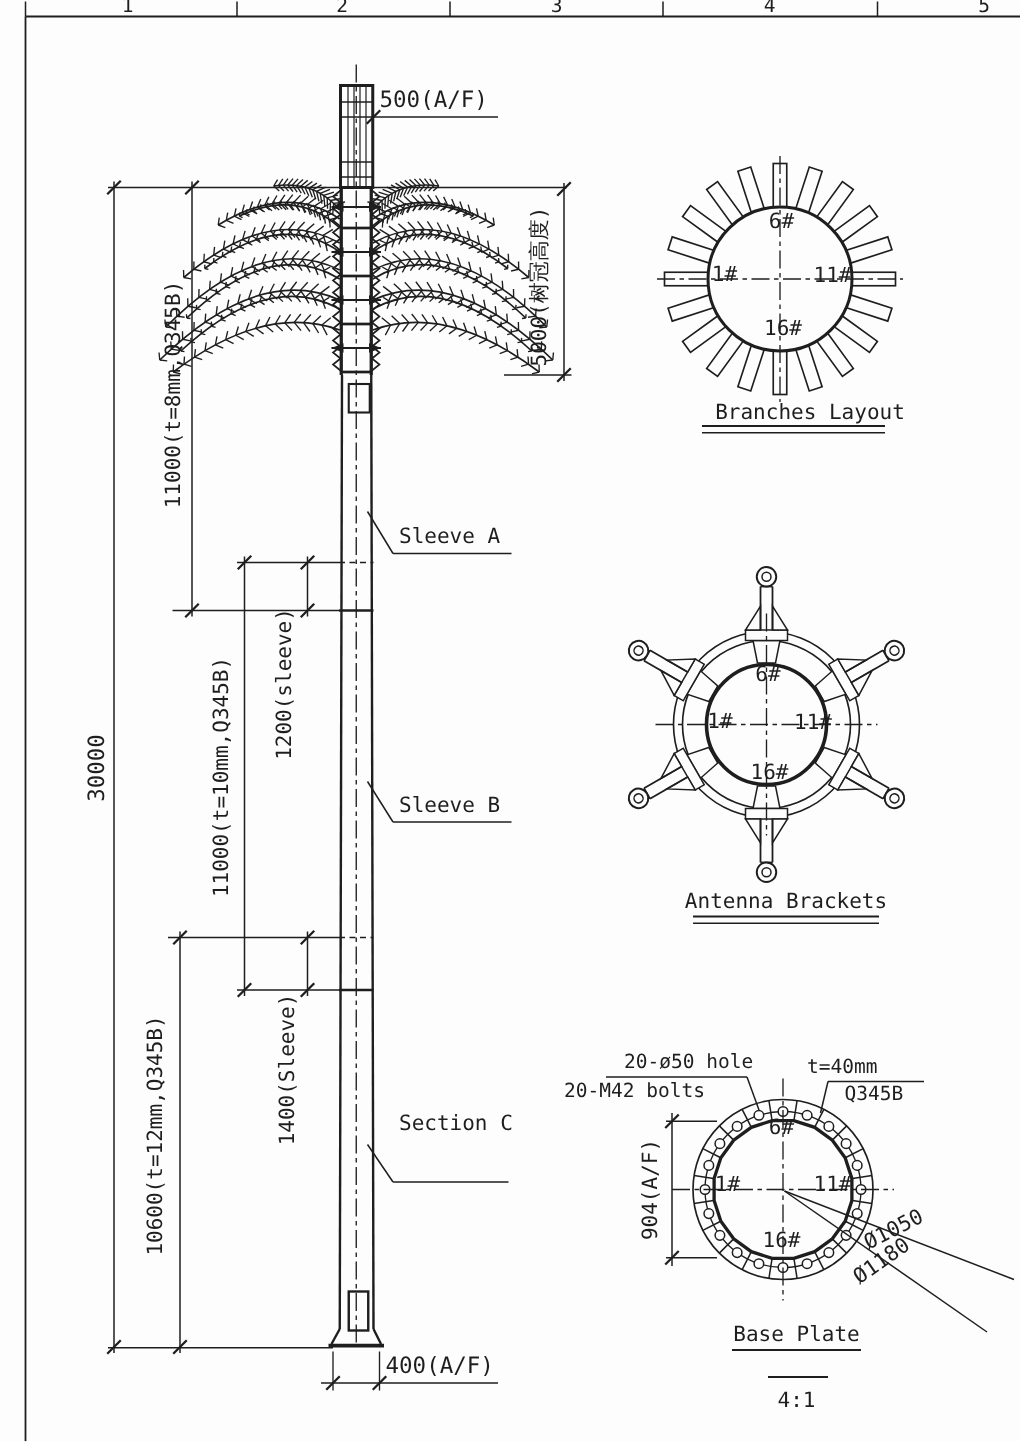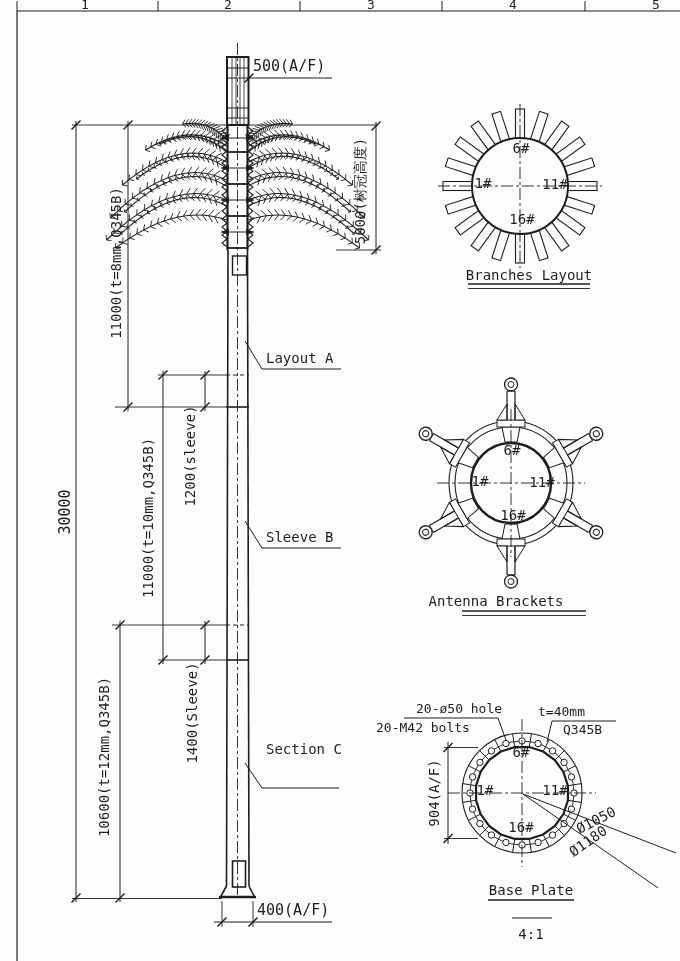--- a/index.html
+++ b/index.html
@@ -971,41 +971,41 @@
 
   <span class="lbl t13 cx" style="left:85px;top:-2px">1</span>
   <span class="lbl t13 cx" style="left:228px;top:-2px">2</span>
   <span class="lbl t13 cx" style="left:371px;top:-2px">3</span>
   <span class="lbl t13 cx" style="left:513px;top:-2px">4</span>
   <span class="lbl t13 cx" style="left:656px;top:-2px">5</span>
 
   <span class="lbl t15" style="left:253px;top:59px">500(A/F)</span>
   <span class="lbl t14 vert" style="left:360px;top:191px">5000(树冠高度)</span>
   <span class="lbl t14 vert" style="left:116px;top:263px">11000(t=8mm,Q345B)</span>
-  <span class="lbl t14" style="left:266px;top:351px">Layout A</span>
+  <span class="lbl t14" style="left:266px;top:351px">Sleeve A</span>
   <span class="lbl t14 vert" style="left:190px;top:456px">1200(sleeve)</span>
   <span class="lbl t15 vert" style="left:65px;top:512px">30000</span>
   <span class="lbl t14 vert" style="left:148px;top:518px">11000(t=10mm,Q345B)</span>
   <span class="lbl t14" style="left:266px;top:530px">Sleeve B</span>
   <span class="lbl t14 vert" style="left:192px;top:713px">1400(Sleeve)</span>
   <span class="lbl t14 vert" style="left:104px;top:757px">10600(t=12mm,Q345B)</span>
   <span class="lbl t14" style="left:266px;top:742px">Section C</span>
   <span class="lbl t15" style="left:257px;top:903px">400(A/F)</span>
 
   <span class="lbl t14 ctr" style="left:521px;top:148px">6#</span>
   <span class="lbl t14 ctr" style="left:483px;top:183px">1#</span>
   <span class="lbl t14 ctr" style="left:555px;top:184px">11#</span>
   <span class="lbl t14 ctr" style="left:522px;top:219px">16#</span>
-  <span class="lbl t14 ctr" style="left:529px;top:275px">Branches Layout</span>
+  <span class="lbl t14 ctr" style="left:540px;top:275px">Branches Layout</span>
 
   <span class="lbl t14 ctr" style="left:512px;top:450px">6#</span>
   <span class="lbl t14 ctr" style="left:480px;top:481px">1#</span>
   <span class="lbl t14 ctr" style="left:542px;top:482px">11#</span>
   <span class="lbl t14 ctr" style="left:513px;top:515px">16#</span>
-  <span class="lbl t14 ctr" style="left:496px;top:601px">Antenna Brackets</span>
+  <span class="lbl t14 ctr" style="left:524px;top:601px">Antenna Brackets</span>
 
   <span class="lbl t13" style="left:416px;top:702px">20-ø50 hole</span>
   <span class="lbl t13" style="left:376px;top:721px">20-M42 bolts</span>
   <span class="lbl t13" style="left:538px;top:705px">t=40mm</span>
   <span class="lbl t13" style="left:563px;top:723px">Q345B</span>
   <span class="lbl t14 vert" style="left:434px;top:793px">904(A/F)</span>
   <span class="lbl t14 rot" style="--r:-27deg;left:596px;top:820px">Ø1050</span>
   <span class="lbl t14 rot" style="--r:-35deg;left:588px;top:841px">Ø1180</span>
   <span class="lbl t14 ctr" style="left:521px;top:752px">6#</span>
   <span class="lbl t14 ctr" style="left:485px;top:790px">1#</span>

